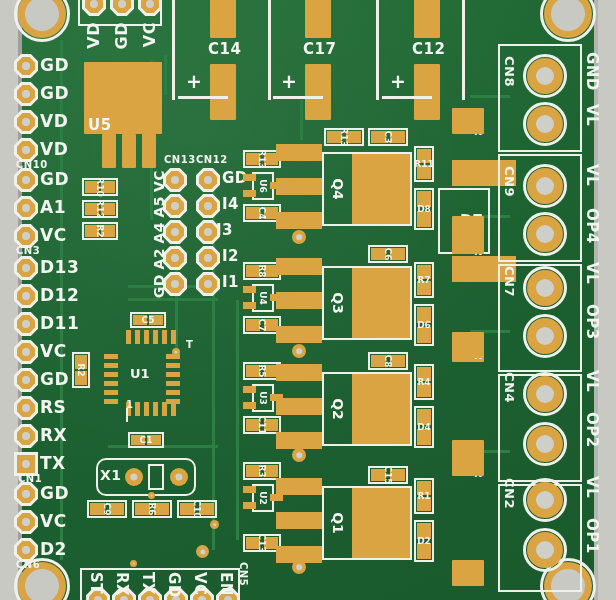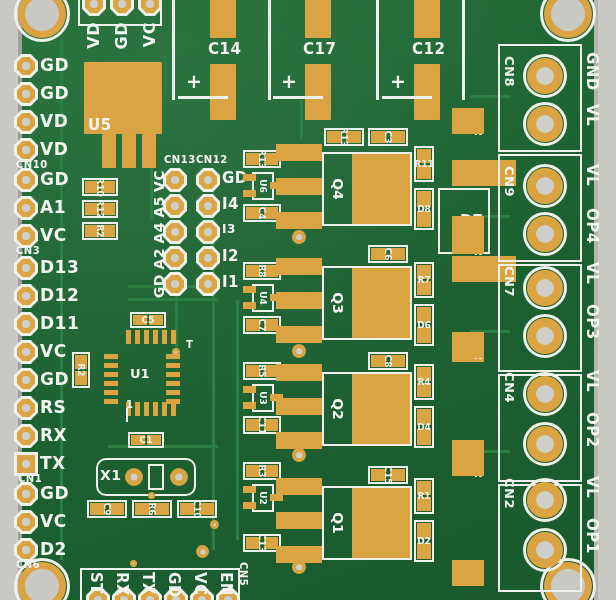--- a/index.html
+++ b/index.html
@@ -368,21 +368,21 @@
     </div>
 
   <div class="silk vert-up" style="left:152px; top:170px; font-size:14px;">VC</div>
   <div class="silk vert-up" style="left:152px; top:196px; font-size:14px;">A5</div>
   <div class="silk vert-up" style="left:152px; top:222px; font-size:14px;">A4</div>
   <div class="silk vert-up" style="left:152px; top:248px; font-size:14px;">A2</div>
   <div class="silk vert-up" style="left:152px; top:274px; font-size:14px;">GD</div>
 
   <div class="silk" style="left:222px; top:171px; font-size:15px;">GD</div>
   <div class="silk" style="left:222px; top:197px; font-size:15px;">I4</div>
-  <div class="silk" style="left:222px; top:223px; font-size:12px;">I3</div>
+  <div class="silk" style="left:216px; top:223px; font-size:15px;">I3</div>
   <div class="silk" style="left:222px; top:249px; font-size:15px;">I2</div>
   <div class="silk" style="left:222px; top:275px; font-size:15px;">I1</div>
 
   <div class="smd" style="left:130px; top:312px; width:36px; height:16px;">
     <div class="box"></div>
       <div class="p1"></div>
       <div class="p2"></div>
     <div class="lbl flat" style="font-size:9px;">C5</div>
     </div>
 

